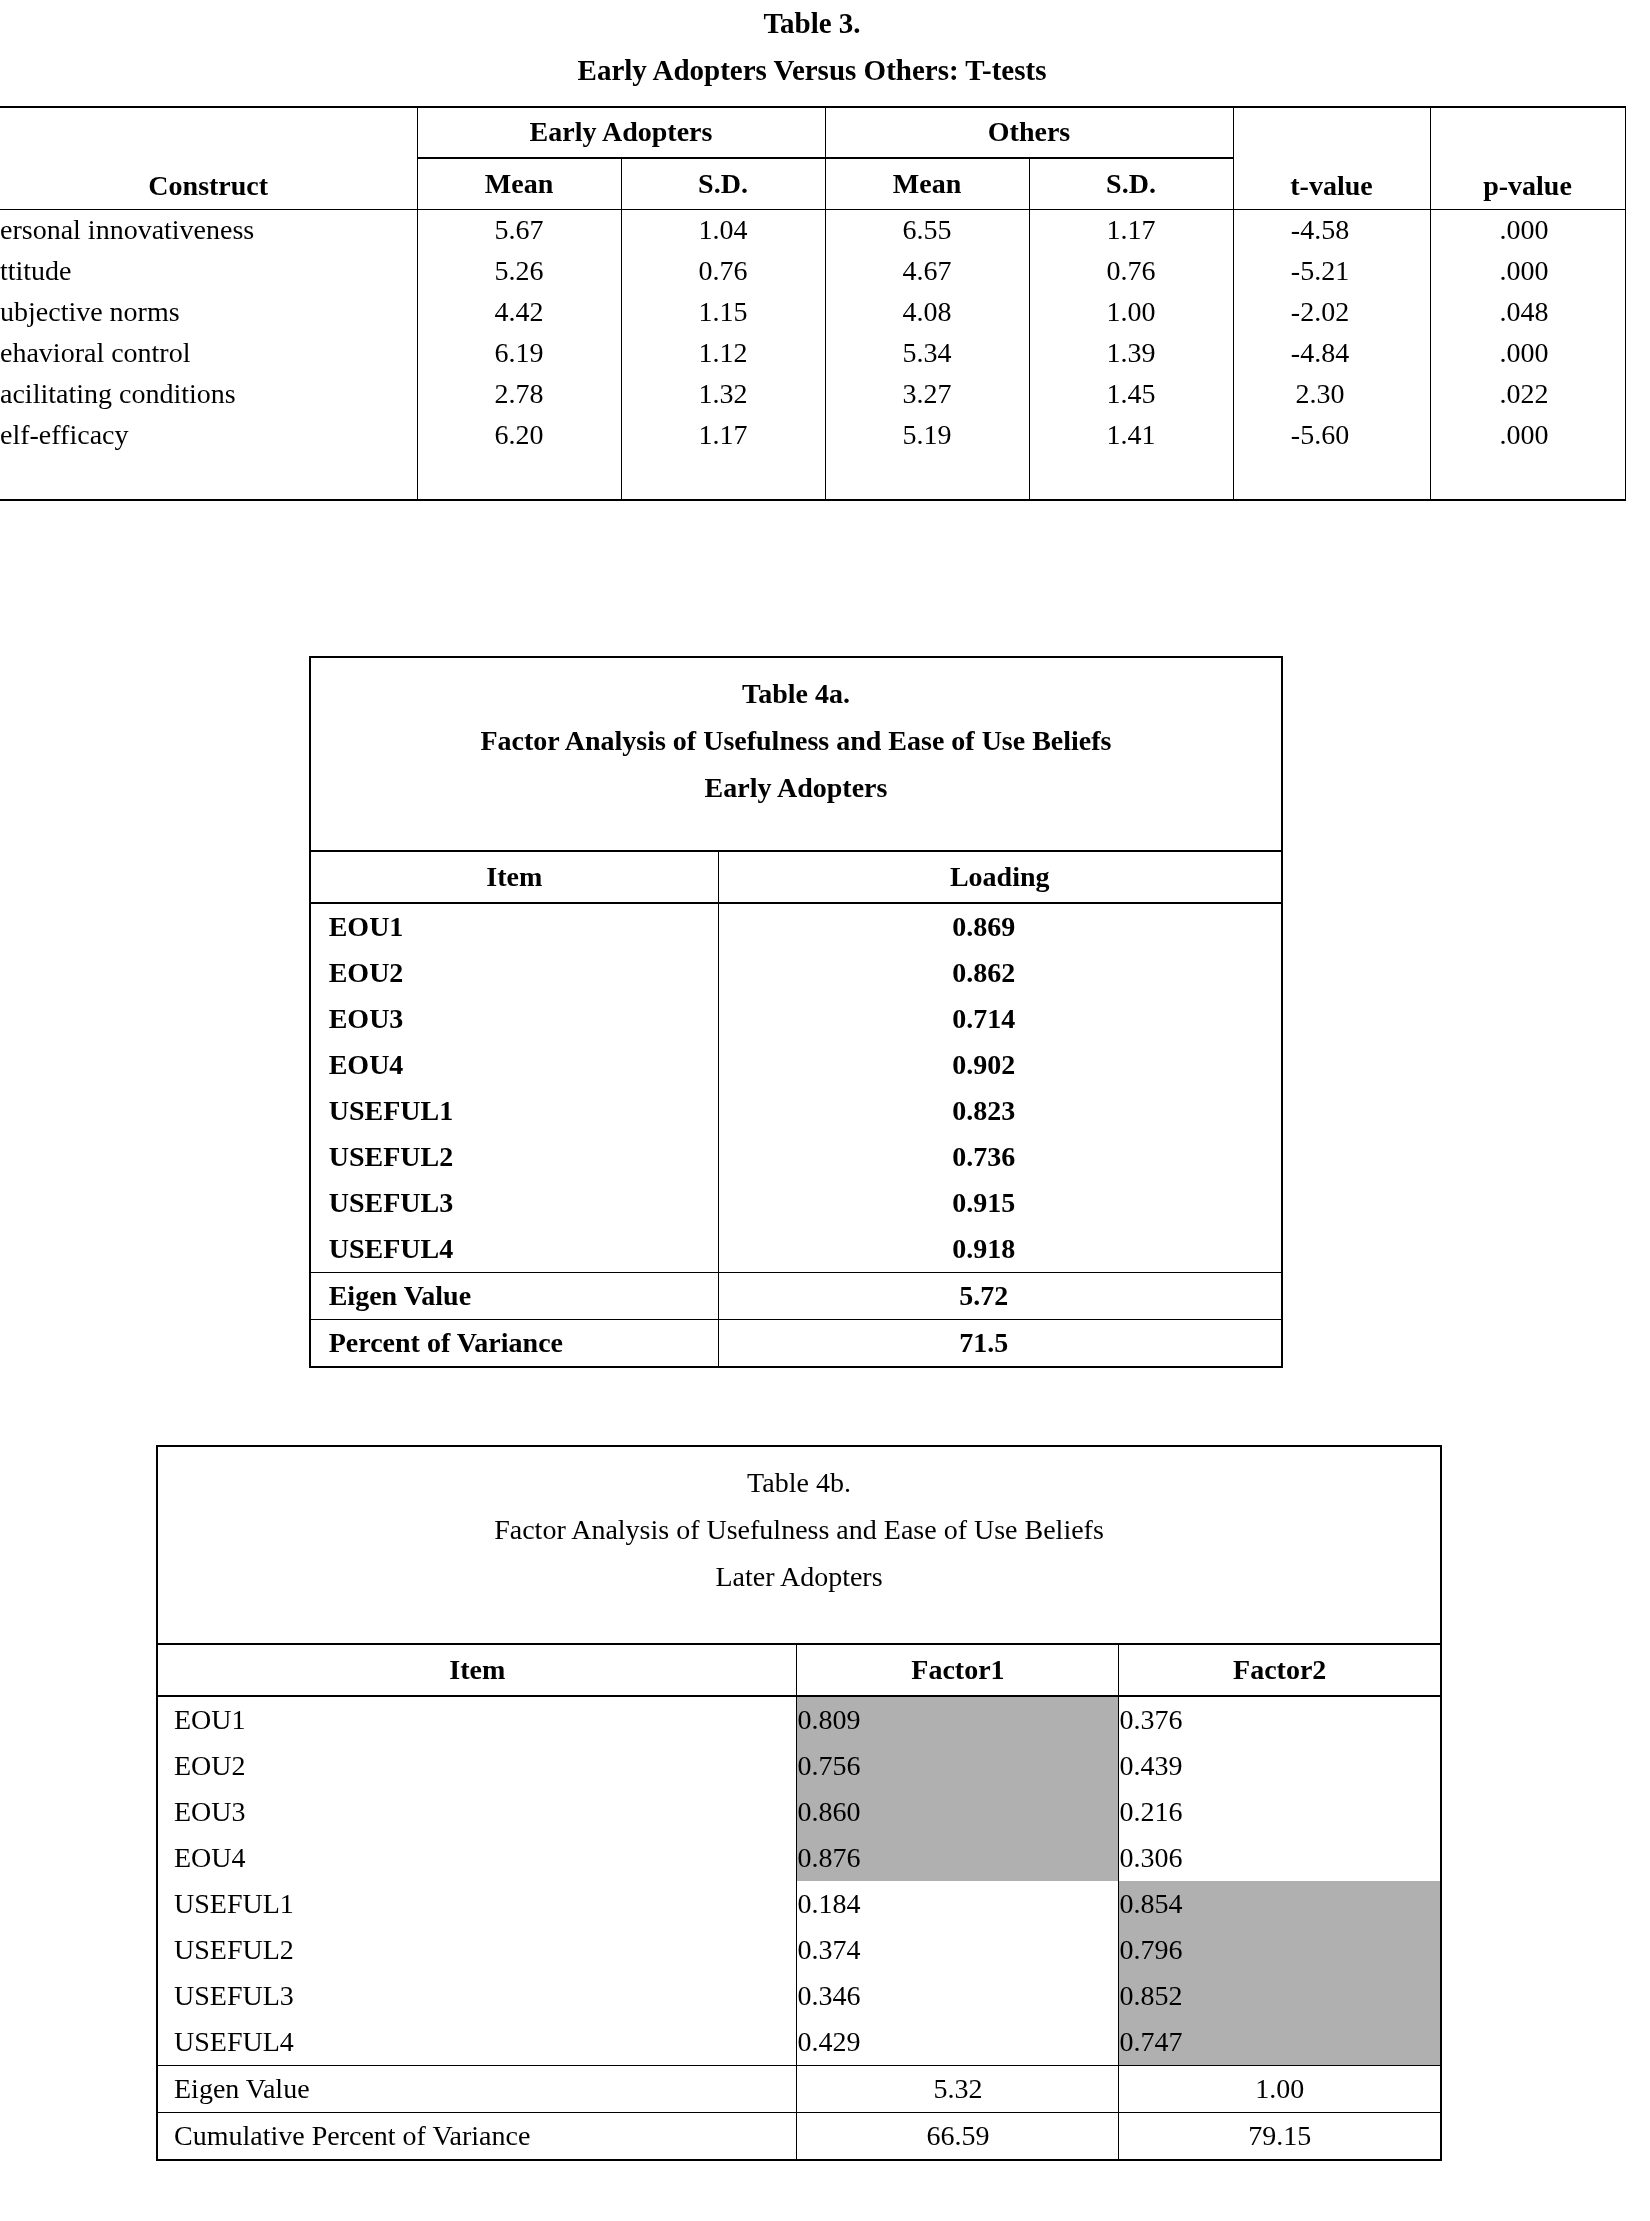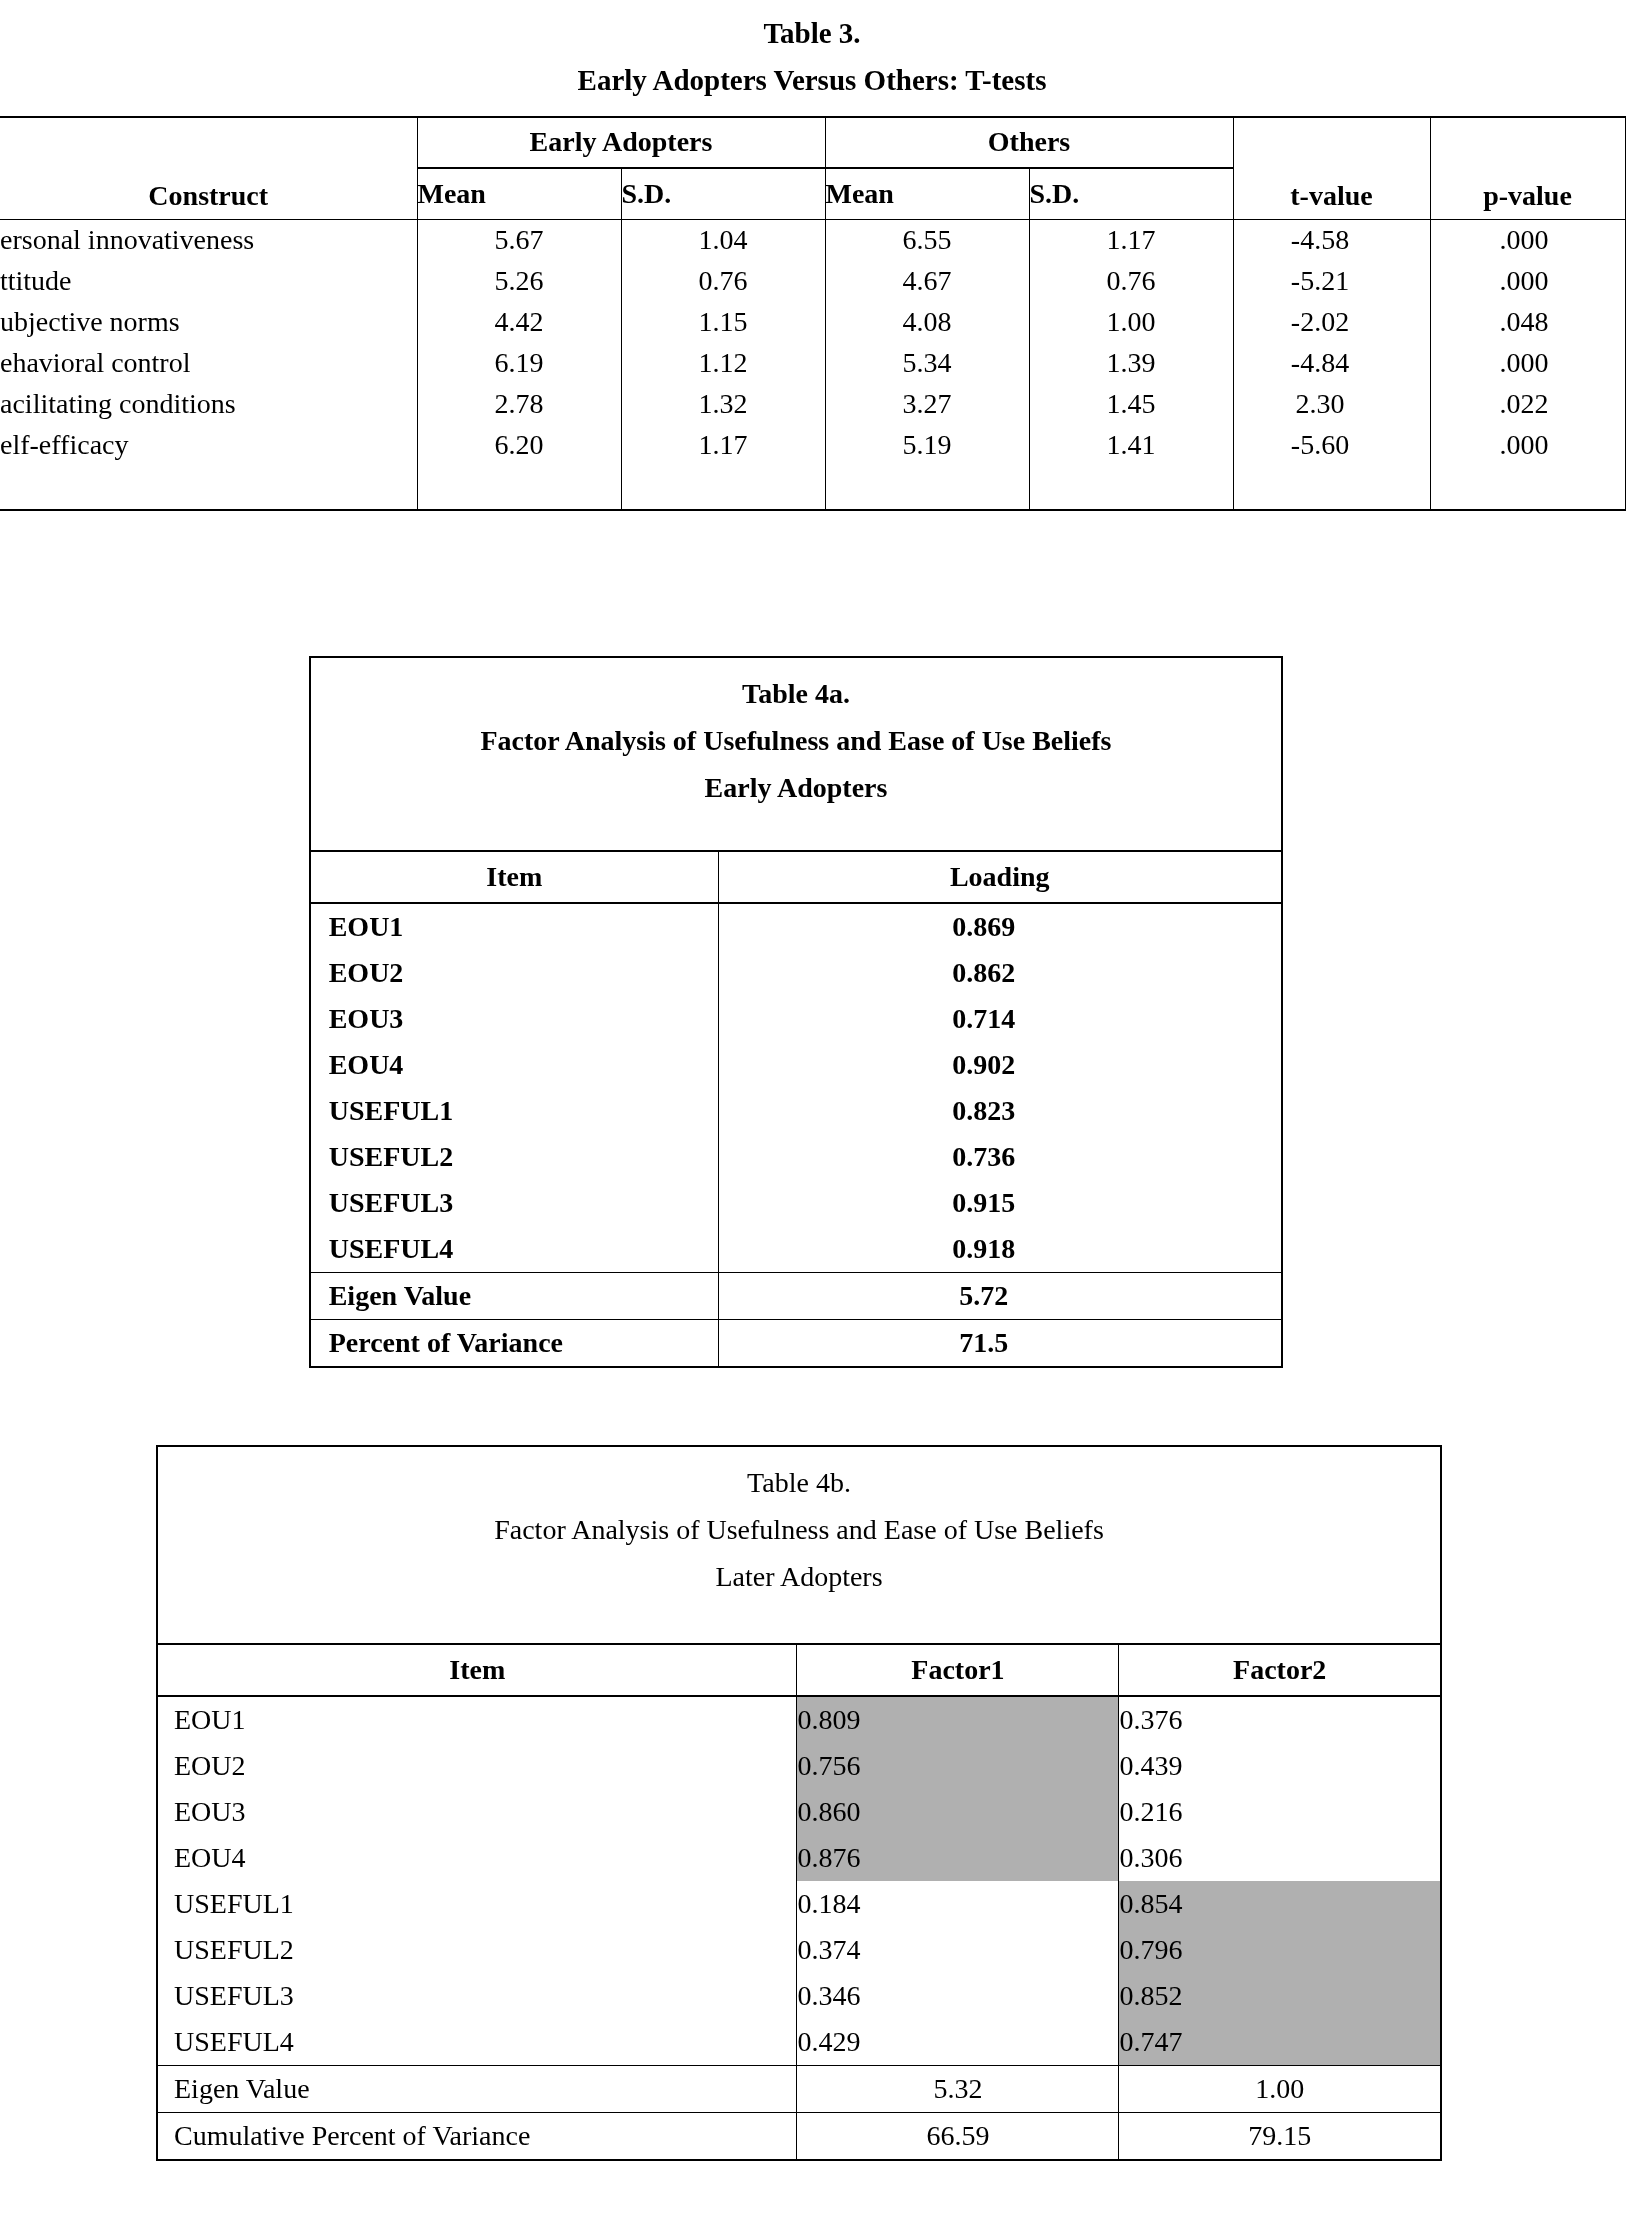--- a/index.html
+++ b/index.html
@@ -21,21 +21,21 @@
     position: absolute;
     left: 0px;
     top: 0px;
     width: 1624px;
   }
   #table3-title {
     text-align: center;
     font-weight: bold;
     font-size: 29px;
     line-height: 47px;
-    padding-top: 10px;
+    padding-top: 0;
   }
   table.t3 {
     border-collapse: collapse;
     width: 1624px;
     margin-top: 11.5px;
     table-layout: fixed;
   }
   table.t3 td, table.t3 th {
     border-left: 1.8px solid #000;
     border-right: 1.8px solid #000;
@@ -51,21 +51,21 @@
   .t3-col-t { width: 197px; }
   .t3-col-p { width: 195px; }
 
   .t3 .grp-head {
     text-align: center;
     font-weight: bold;
     height: 49px;
     border-bottom: 2.7px solid #000;
   }
   .t3 .sub-head {
-    text-align: left;
+    text-align: center;
     font-weight: bold;
     height: 50px;
     border-bottom: 1.8px solid #000;
   }
   .t3 .construct-head {
     text-align: center;
     font-weight: bold;
     vertical-align: bottom;
     padding-bottom: 7px;
     border-bottom: 1.8px solid #000;

